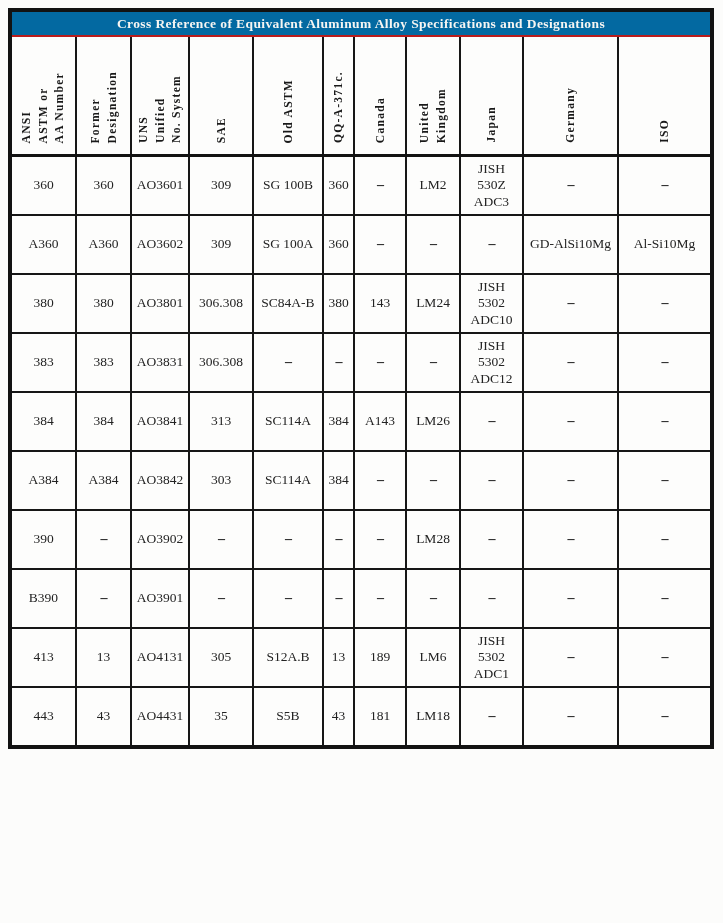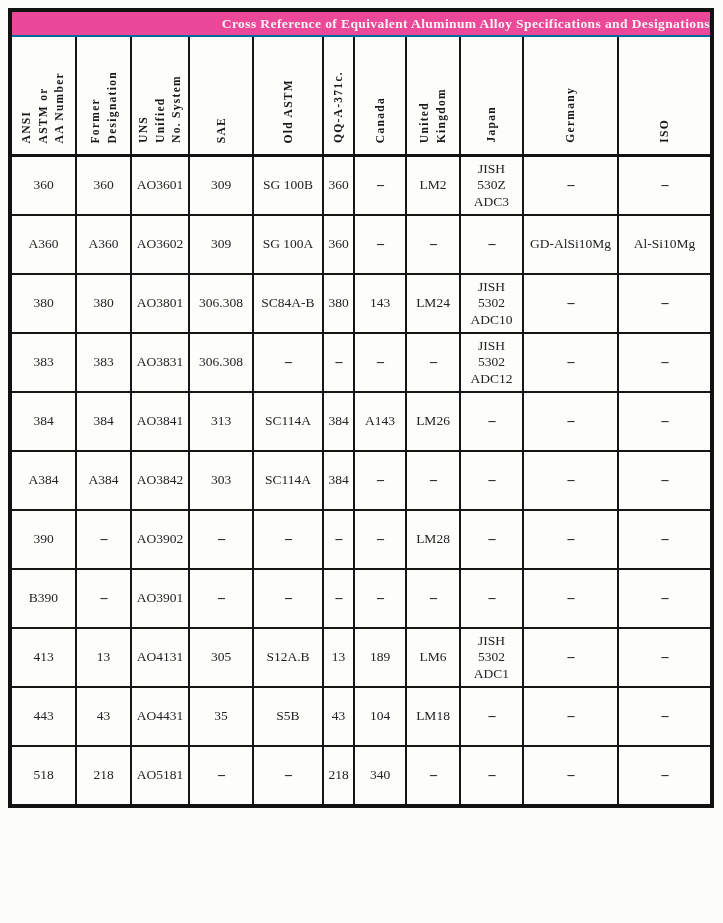--- a/index.html
+++ b/index.html
@@ -15,28 +15,28 @@
     border-collapse: collapse;
     table-layout: fixed;
     width: 706px;
     margin: 8px 0 0 8px;
     border: 4px solid #121212;
     background: #fdfdfc;
   }
   th, td { border: 2px solid #161616; }
   th.title-bar {
     height: 23px;
-    background: #ec4899;
+    background: #0369a1;
     color: #f6f5f2;
     font-weight: bold;
     font-size: 13.5px;
     letter-spacing: 0.4px;
-    text-align: right;
+    text-align: center;
     vertical-align: middle;
-    border-bottom: 2px solid #0369a1;
+    border-bottom: 2px solid #b91c1c;
     padding: 0;
   }
   thead tr.cols th.hcell {
     height: 110px;
     vertical-align: bottom;
     text-align: center;
     padding: 0 1px 7px 1px;
     border-bottom: 3px solid #121212;
     background: #fdfdfc;
   }
@@ -238,34 +238,21 @@
           <td class="dash">–</td>
           <td class="dash">–</td>
         </tr>
         <tr>
           <td>443</td>
           <td>43</td>
           <td>AO4431</td>
           <td>35</td>
           <td>S5B</td>
           <td>43</td>
-          <td>104</td>
+          <td>181</td>
           <td>LM18</td>
-          <td class="dash">–</td>
-          <td class="dash">–</td>
-          <td class="dash">–</td>
-        </tr>
-        <tr>
-          <td>518</td>
-          <td>218</td>
-          <td>AO5181</td>
-          <td class="dash">–</td>
-          <td class="dash">–</td>
-          <td>218</td>
-          <td>340</td>
-          <td class="dash">–</td>
           <td class="dash">–</td>
           <td class="dash">–</td>
           <td class="dash">–</td>
         </tr>
       </tbody>
   </table>
 </div>
 
 </body></html>

